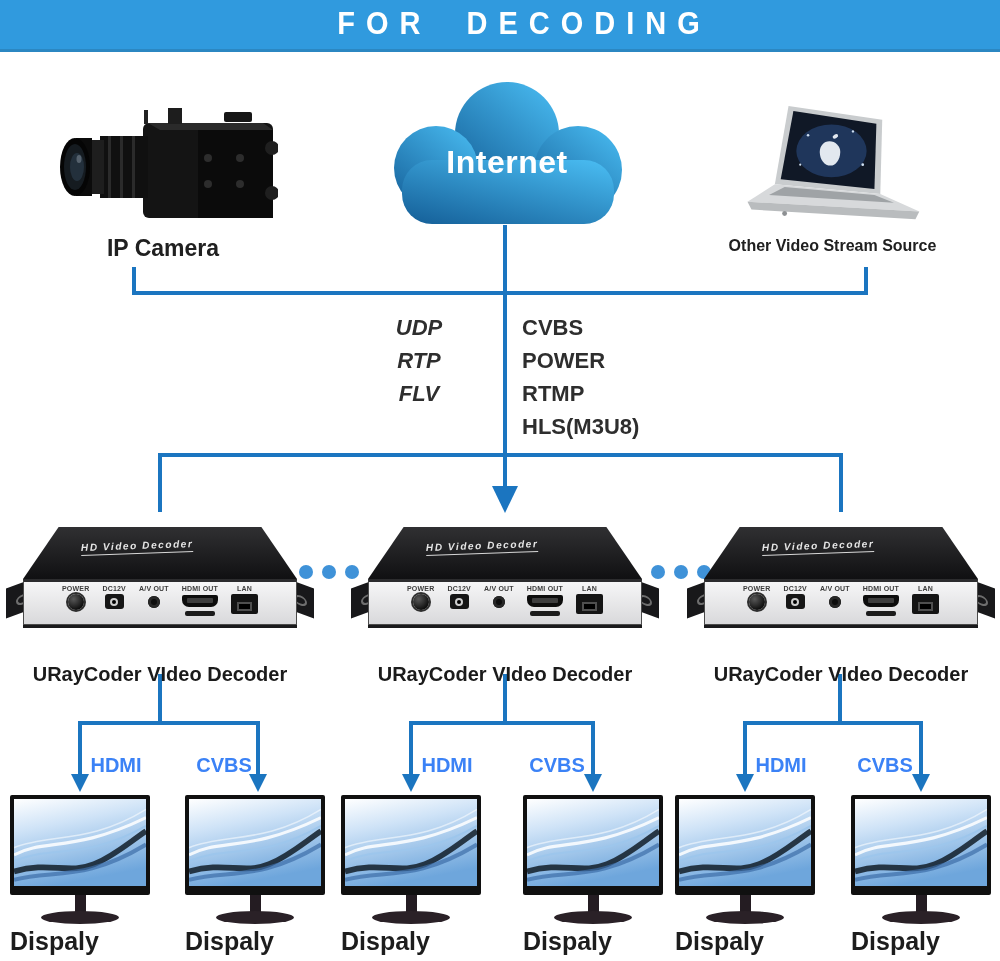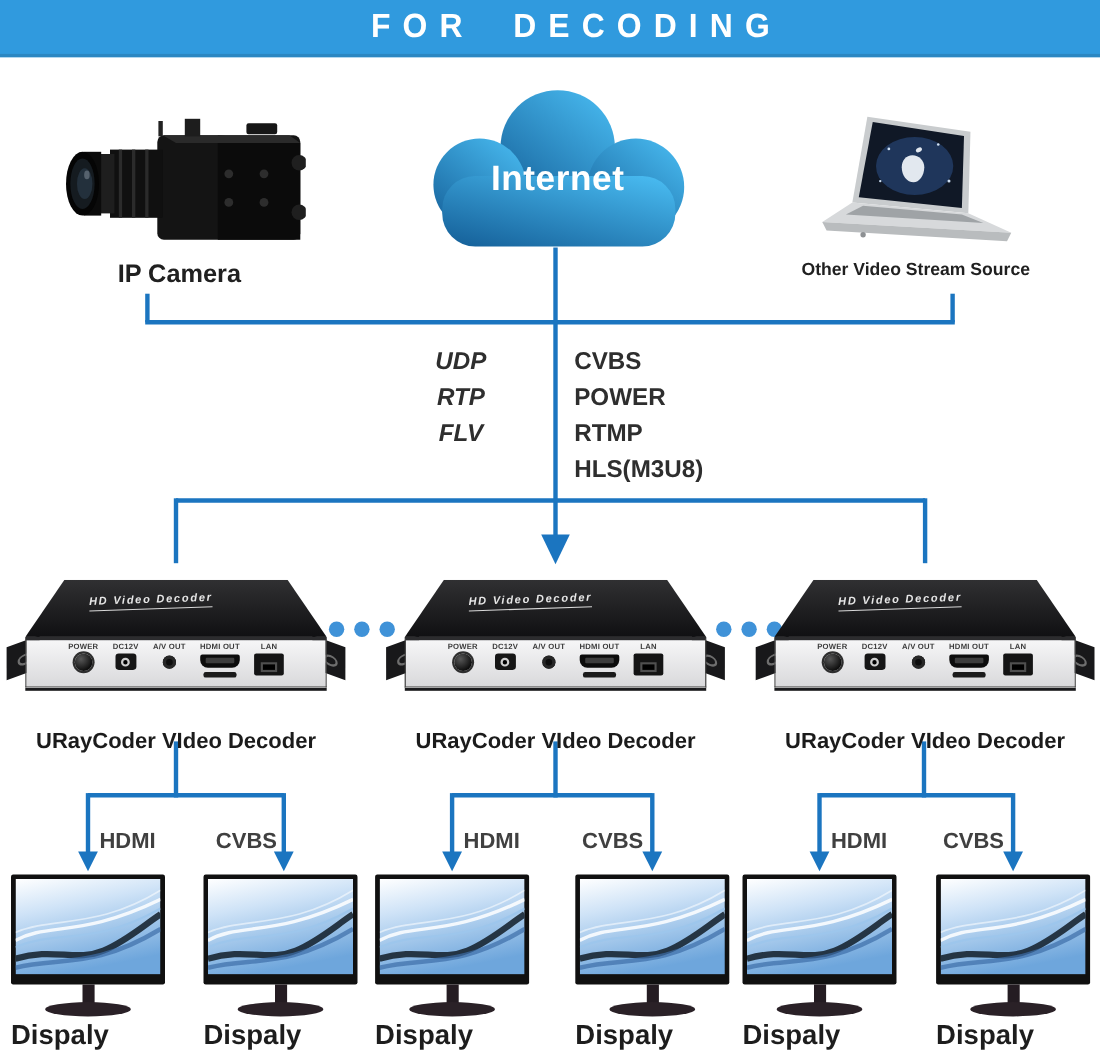--- a/index.html
+++ b/index.html
@@ -18,21 +18,21 @@
   #banner .banner-text {
     color:#ffffff; font-size:29px; font-weight:700;
     letter-spacing:11px; word-spacing:16px; transform:scaleY(1.05);
   }
   
   .caption { position:absolute; text-align:center; color:#202020; font-weight:700; }
   .cap-camera { left:58px;  top:235px; width:210px; font-size:23px; }
   .cap-laptop { left:700px; top:237px; width:265px; font-size:16px; }
   .cap-internet { left:372px; top:144px; width:270px; font-size:32px; color:#ffffff; letter-spacing:0.5px; }
   .decoder-label { font-size:20px; top:636px; width:320px; color:#1b1b1b;margin-top:27px; }
-  .out-label { width:80px; top:754px; font-size:20px; color:#404040; }
+  .out-label { width:80px; top:754px; font-size:20px; color:#3b82f6; }
   .mon-label { margin-top:3px; text-align:left; font-size:25px; font-weight:700; color:#1d1d1d; }
   
   .proto-col { position:absolute; top:311px; font-size:22px; font-weight:600; color:#2e2e2e; line-height:33px; }
   .proto-left  { left:348px; width:142px; text-align:center;font-style:italic; }
   .proto-right { left:522px; width:170px; text-align:left; }
   
   #connectors { position:absolute; left:0; top:0; width:1000px; height:961px; pointer-events:none; }
   
   .art { position:absolute; }
   

